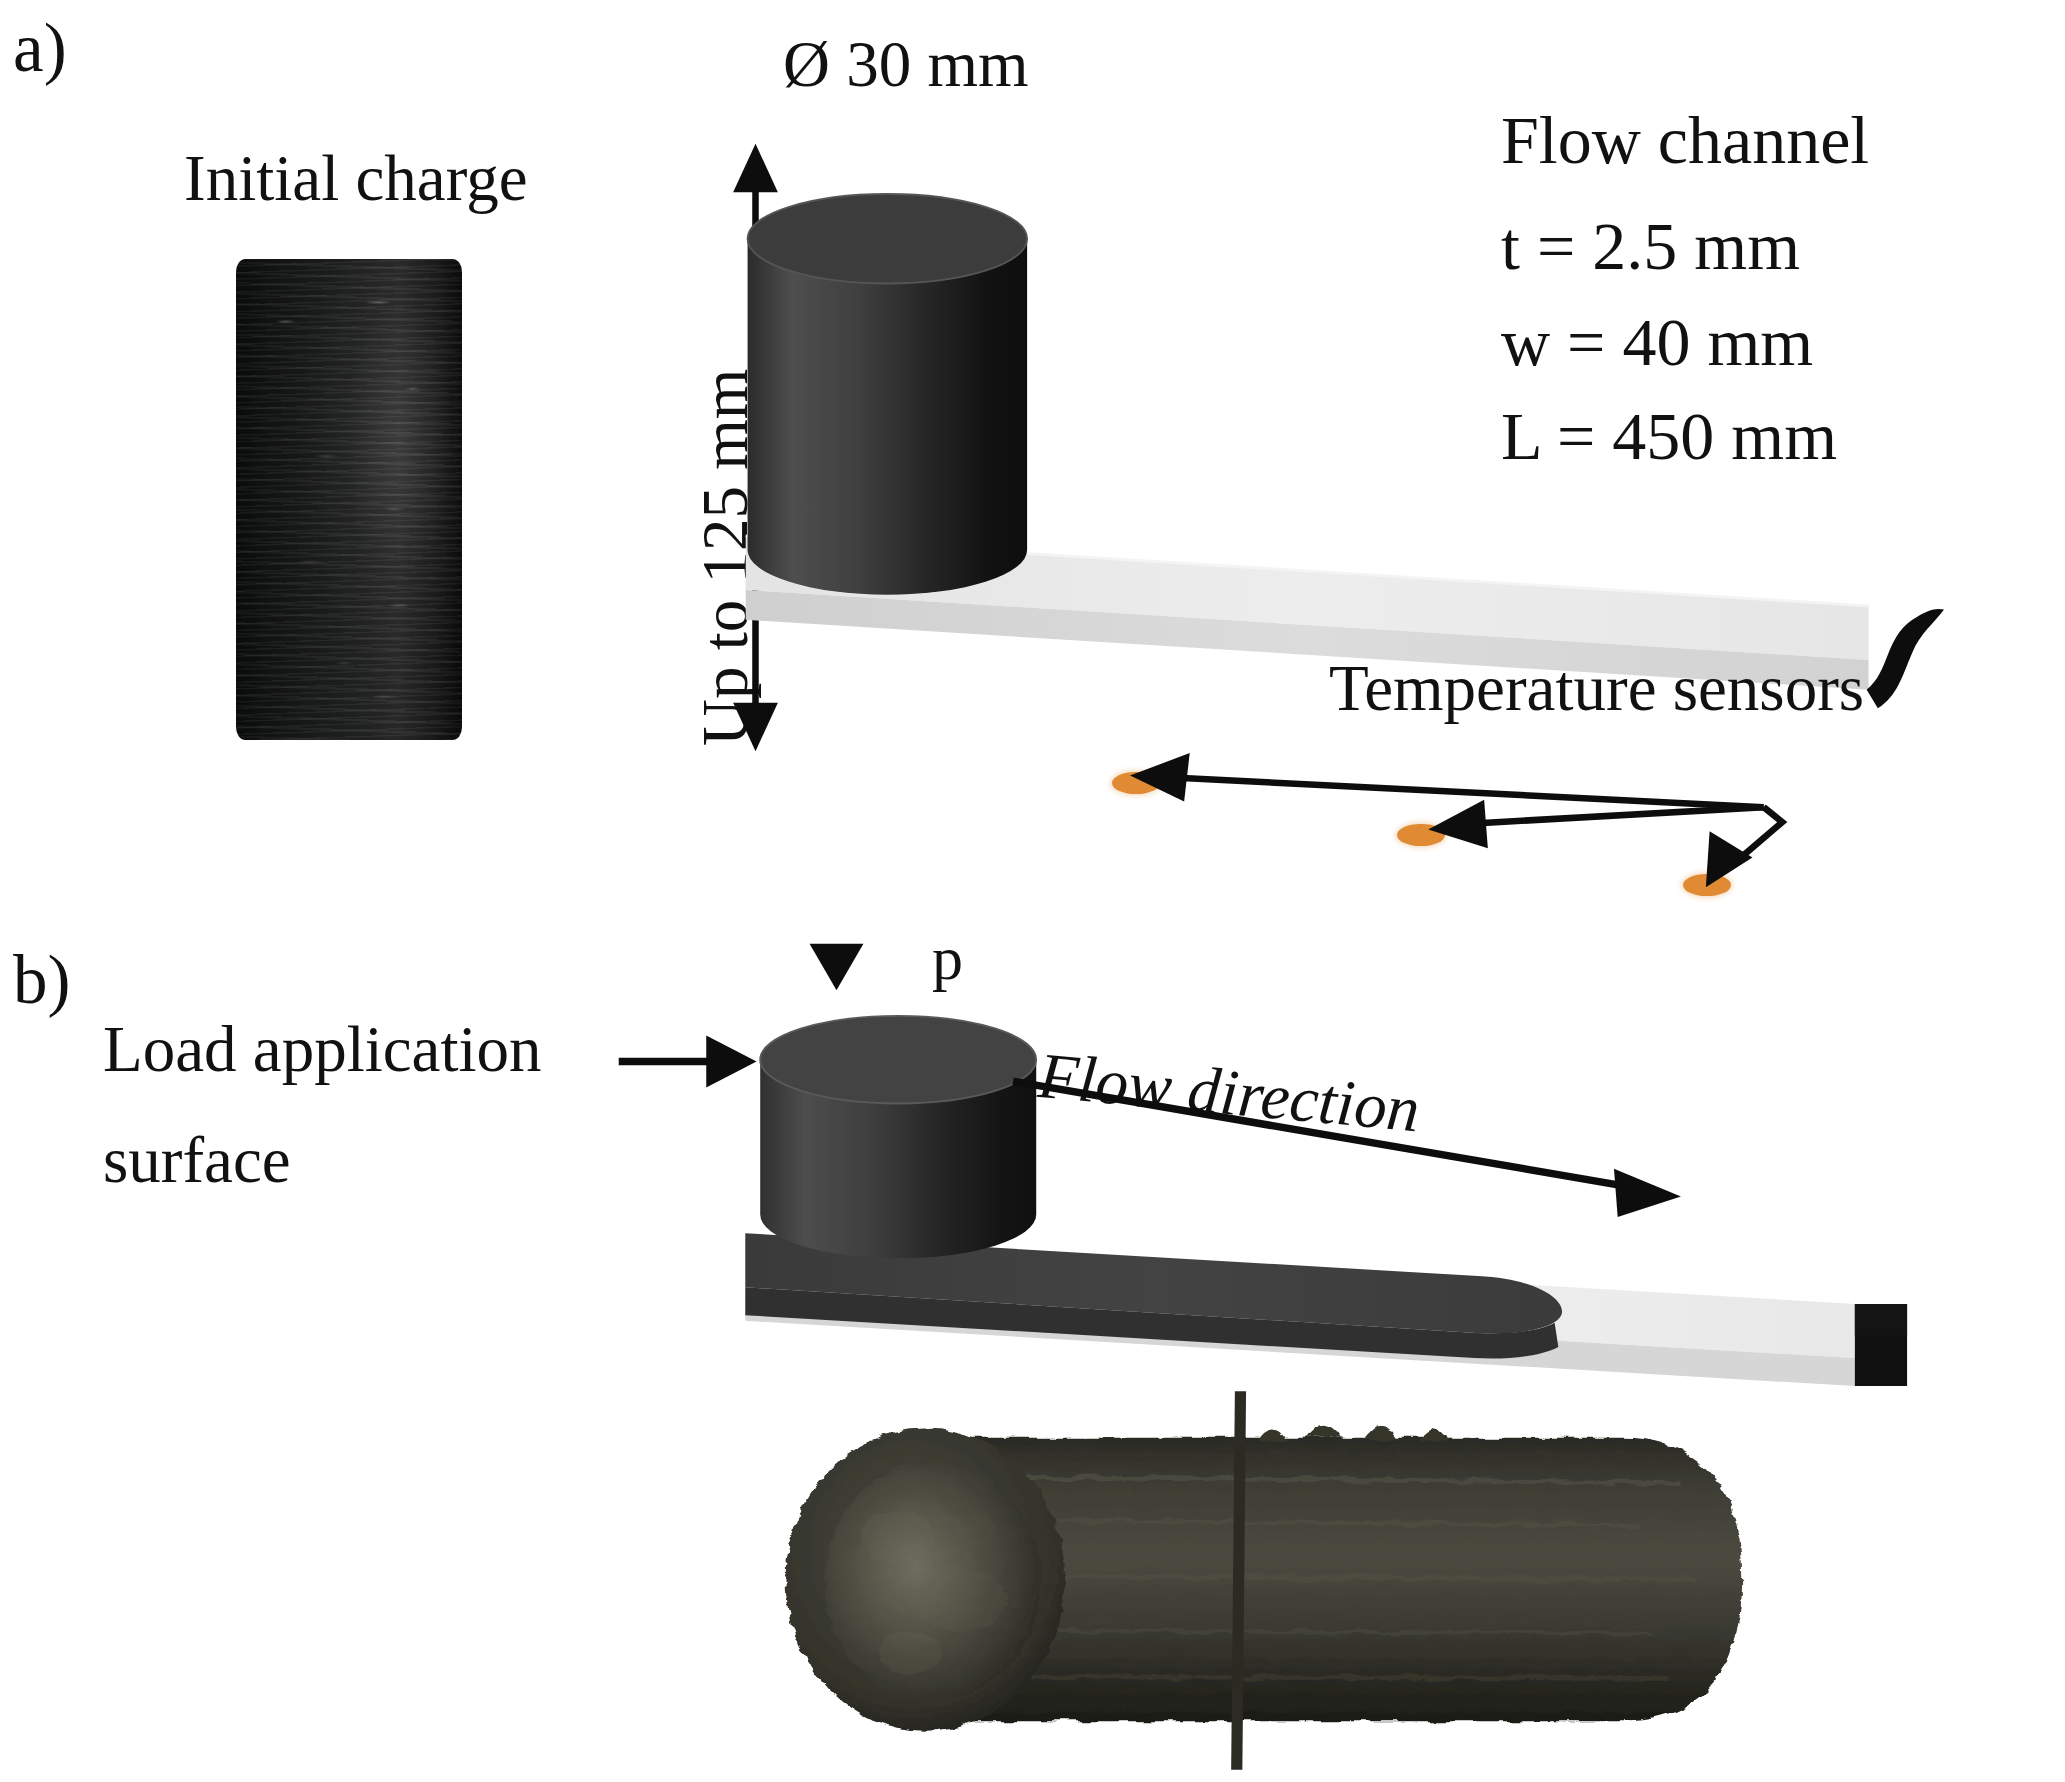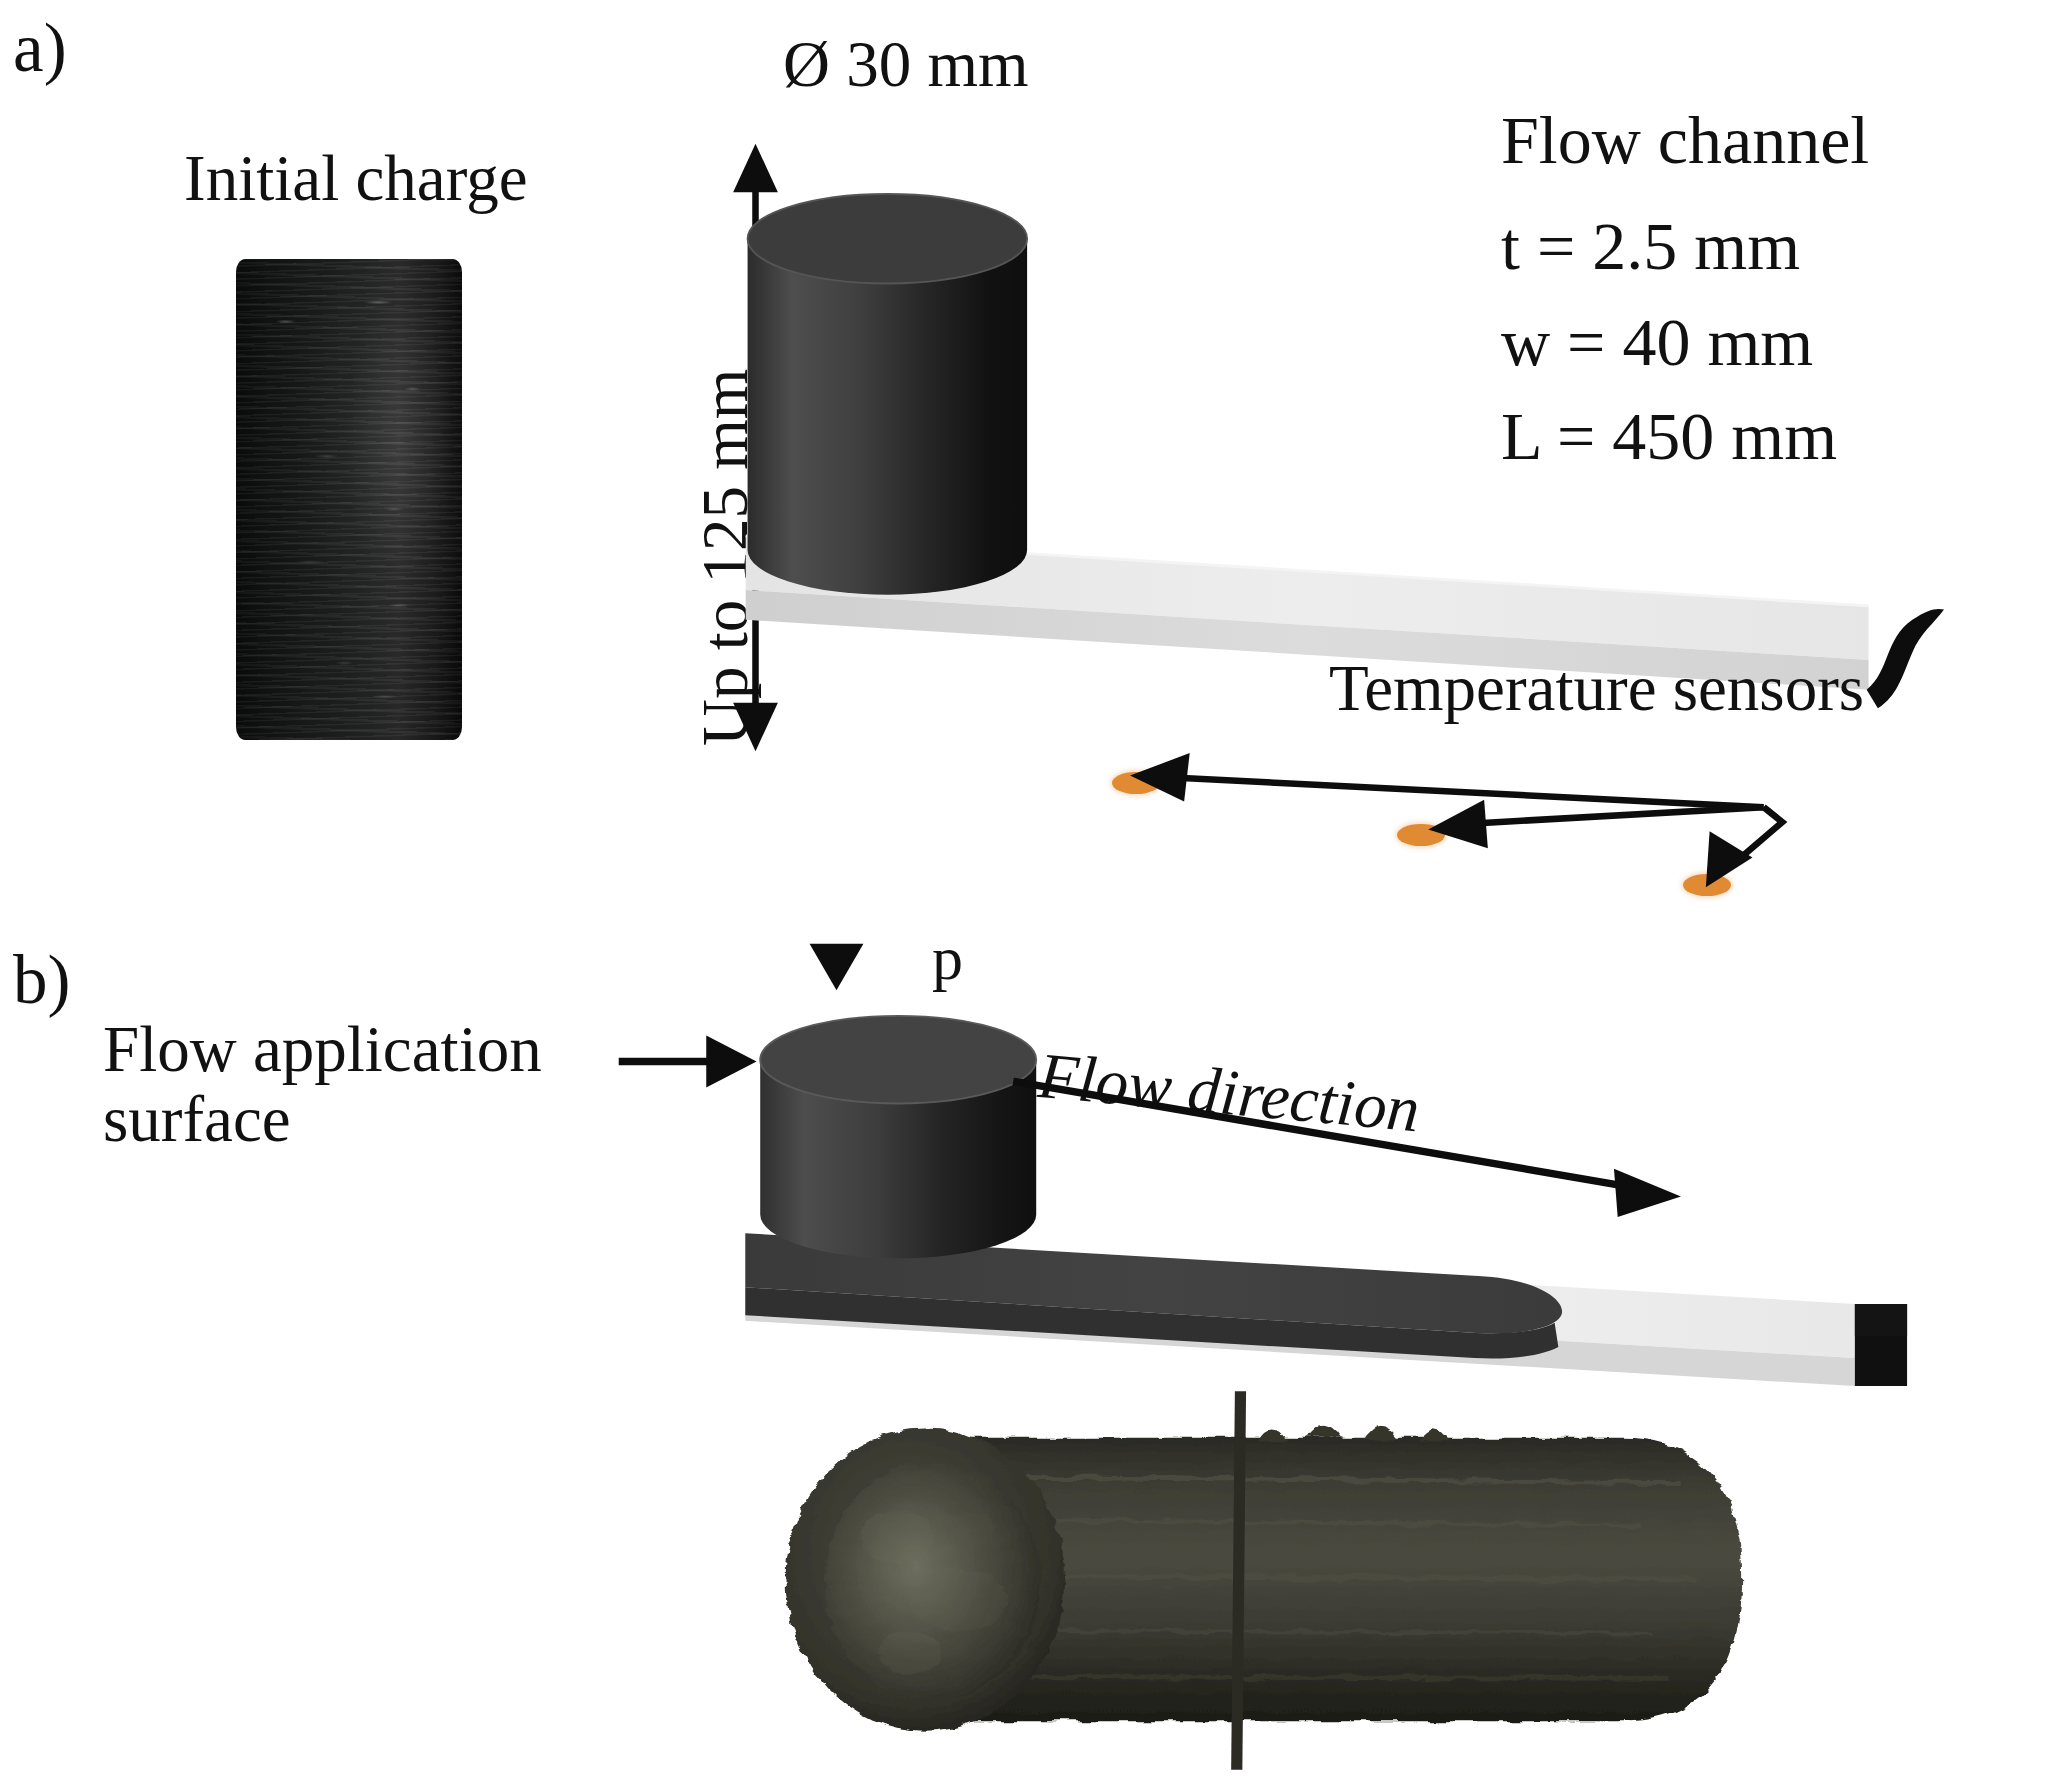--- a/index.html
+++ b/index.html
@@ -179,22 +179,22 @@
     <line x1="752" y1="86" x2="432" y2="104" stroke="#0d0d0d" stroke-width="7"></line>
     <polygon points="392,110 452,78 456,130" fill="#0d0d0d"></polygon>
 
     <polyline points="752,86 772,102 716,150" fill="none" stroke="#0d0d0d" stroke-width="7"></polyline>
     <polygon points="690,172 694,112 740,140" fill="#0d0d0d"></polygon>
   </svg>
 
   <div class="txt panel-letter" style="left:13px; top:943px;">b)</div>
 
   <div class="txt label-lg stack" style="left:103px; top:1014px;">
-    <div>Flow application</div>
-    <div style="">surface</div>
+    <div>Load application</div>
+    <div style="margin-top:41px">surface</div>
   </div>
 
   <svg class="abs" style="left:615px; top:1024px;" width="149" height="75" viewBox="0 0 160 80">
     <line x1="4" y1="40" x2="110" y2="40" stroke="#0d0d0d" stroke-width="8"></line>
     <polygon points="152,40 98,12 98,68" fill="#0d0d0d"></polygon>
   </svg>
 
   <svg class="abs" style="left:804px; top:938px;" width="65" height="58" viewBox="0 0 70 62">
     <polygon points="6,6 64,6 35,56" fill="#0d0d0d"></polygon>
   </svg>

